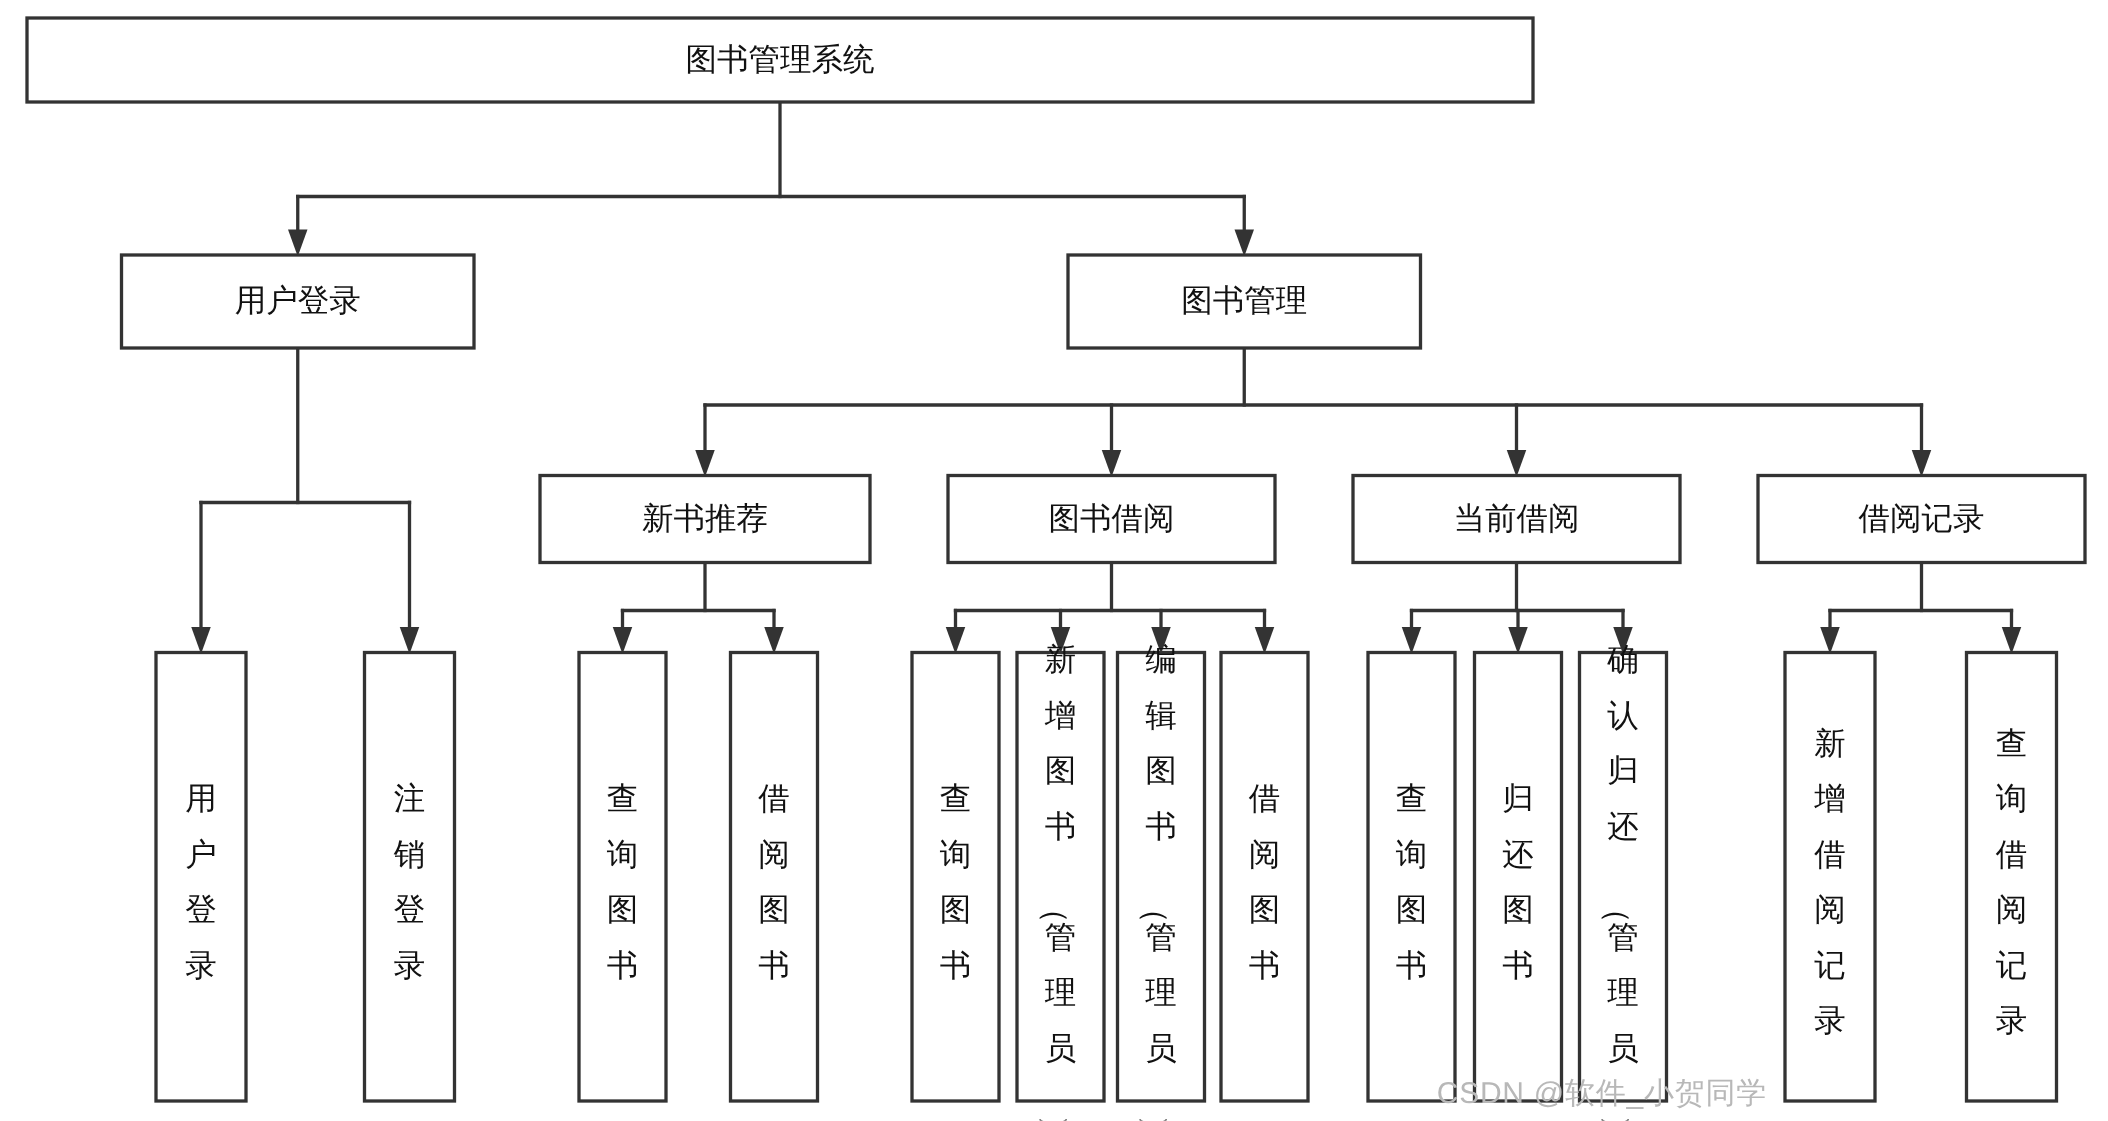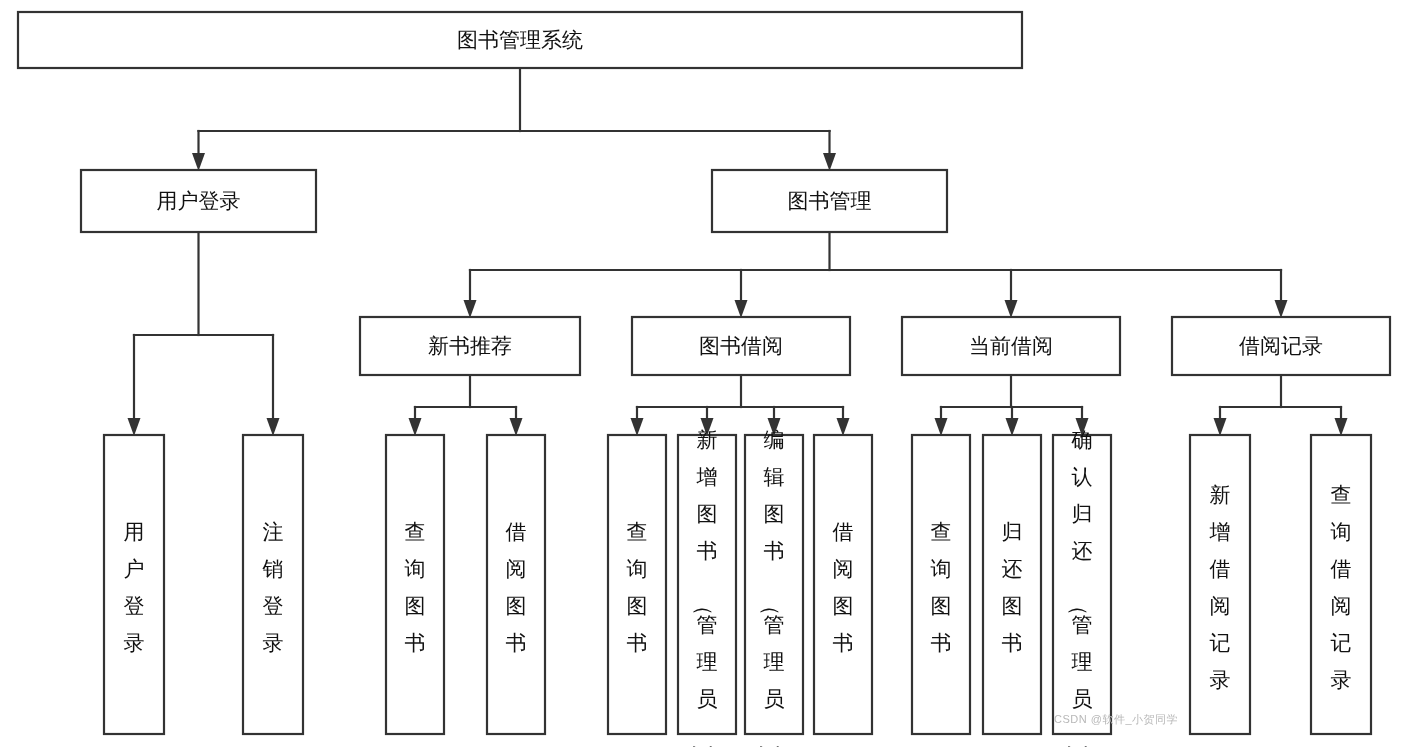--- a/index.html
+++ b/index.html
@@ -52,23 +52,23 @@
   }
   .node-label-v {
     fill: #111111;
     font-family: "Liberation Sans", "DejaVu Sans", sans-serif;
     font-size: 21px;
     text-anchor: middle;
   }
   .watermark {
     position: absolute;
     right: 12px;
-    bottom: 20px;
+    bottom: 5px;
     color: #b8b8b8;
-    font-size: 11px;
+    font-size: 20px;
     font-family: "Liberation Sans", "DejaVu Sans", sans-serif;
     letter-spacing: 0.5px;
     white-space: nowrap;
     user-select: none;
   }
 </style>
 </head>
 <body>
 
 <div id="diagram-root">

